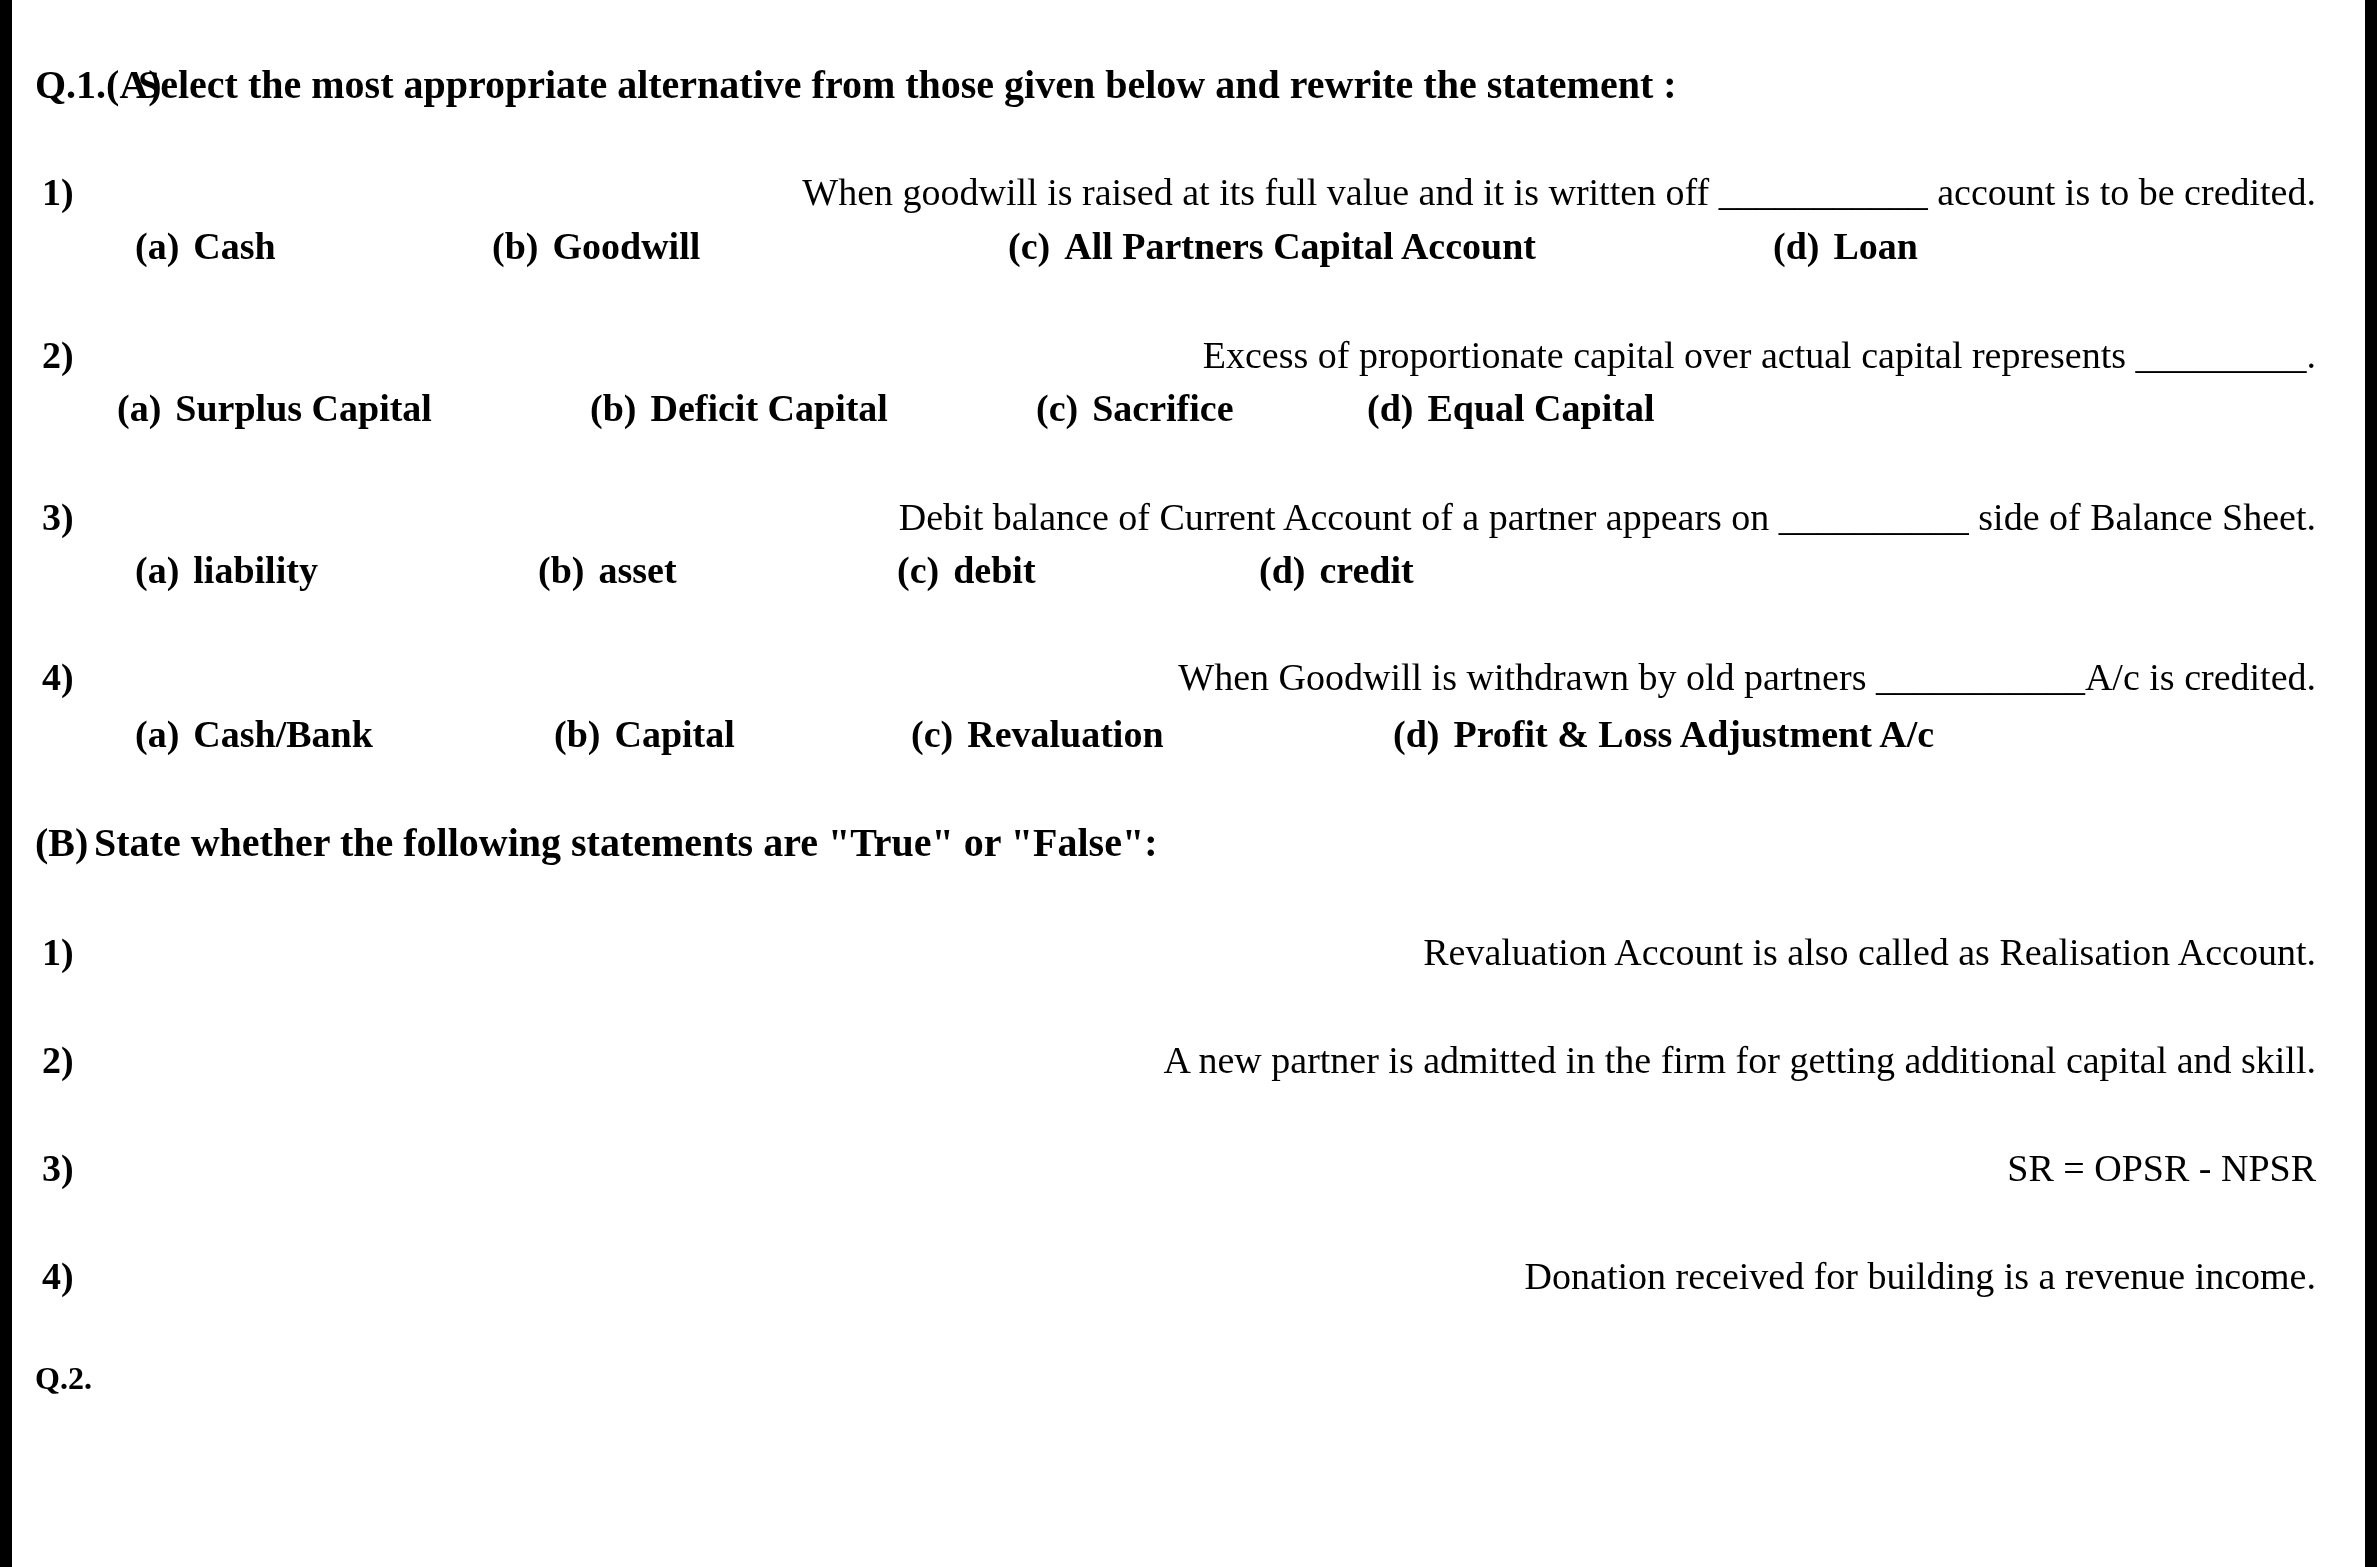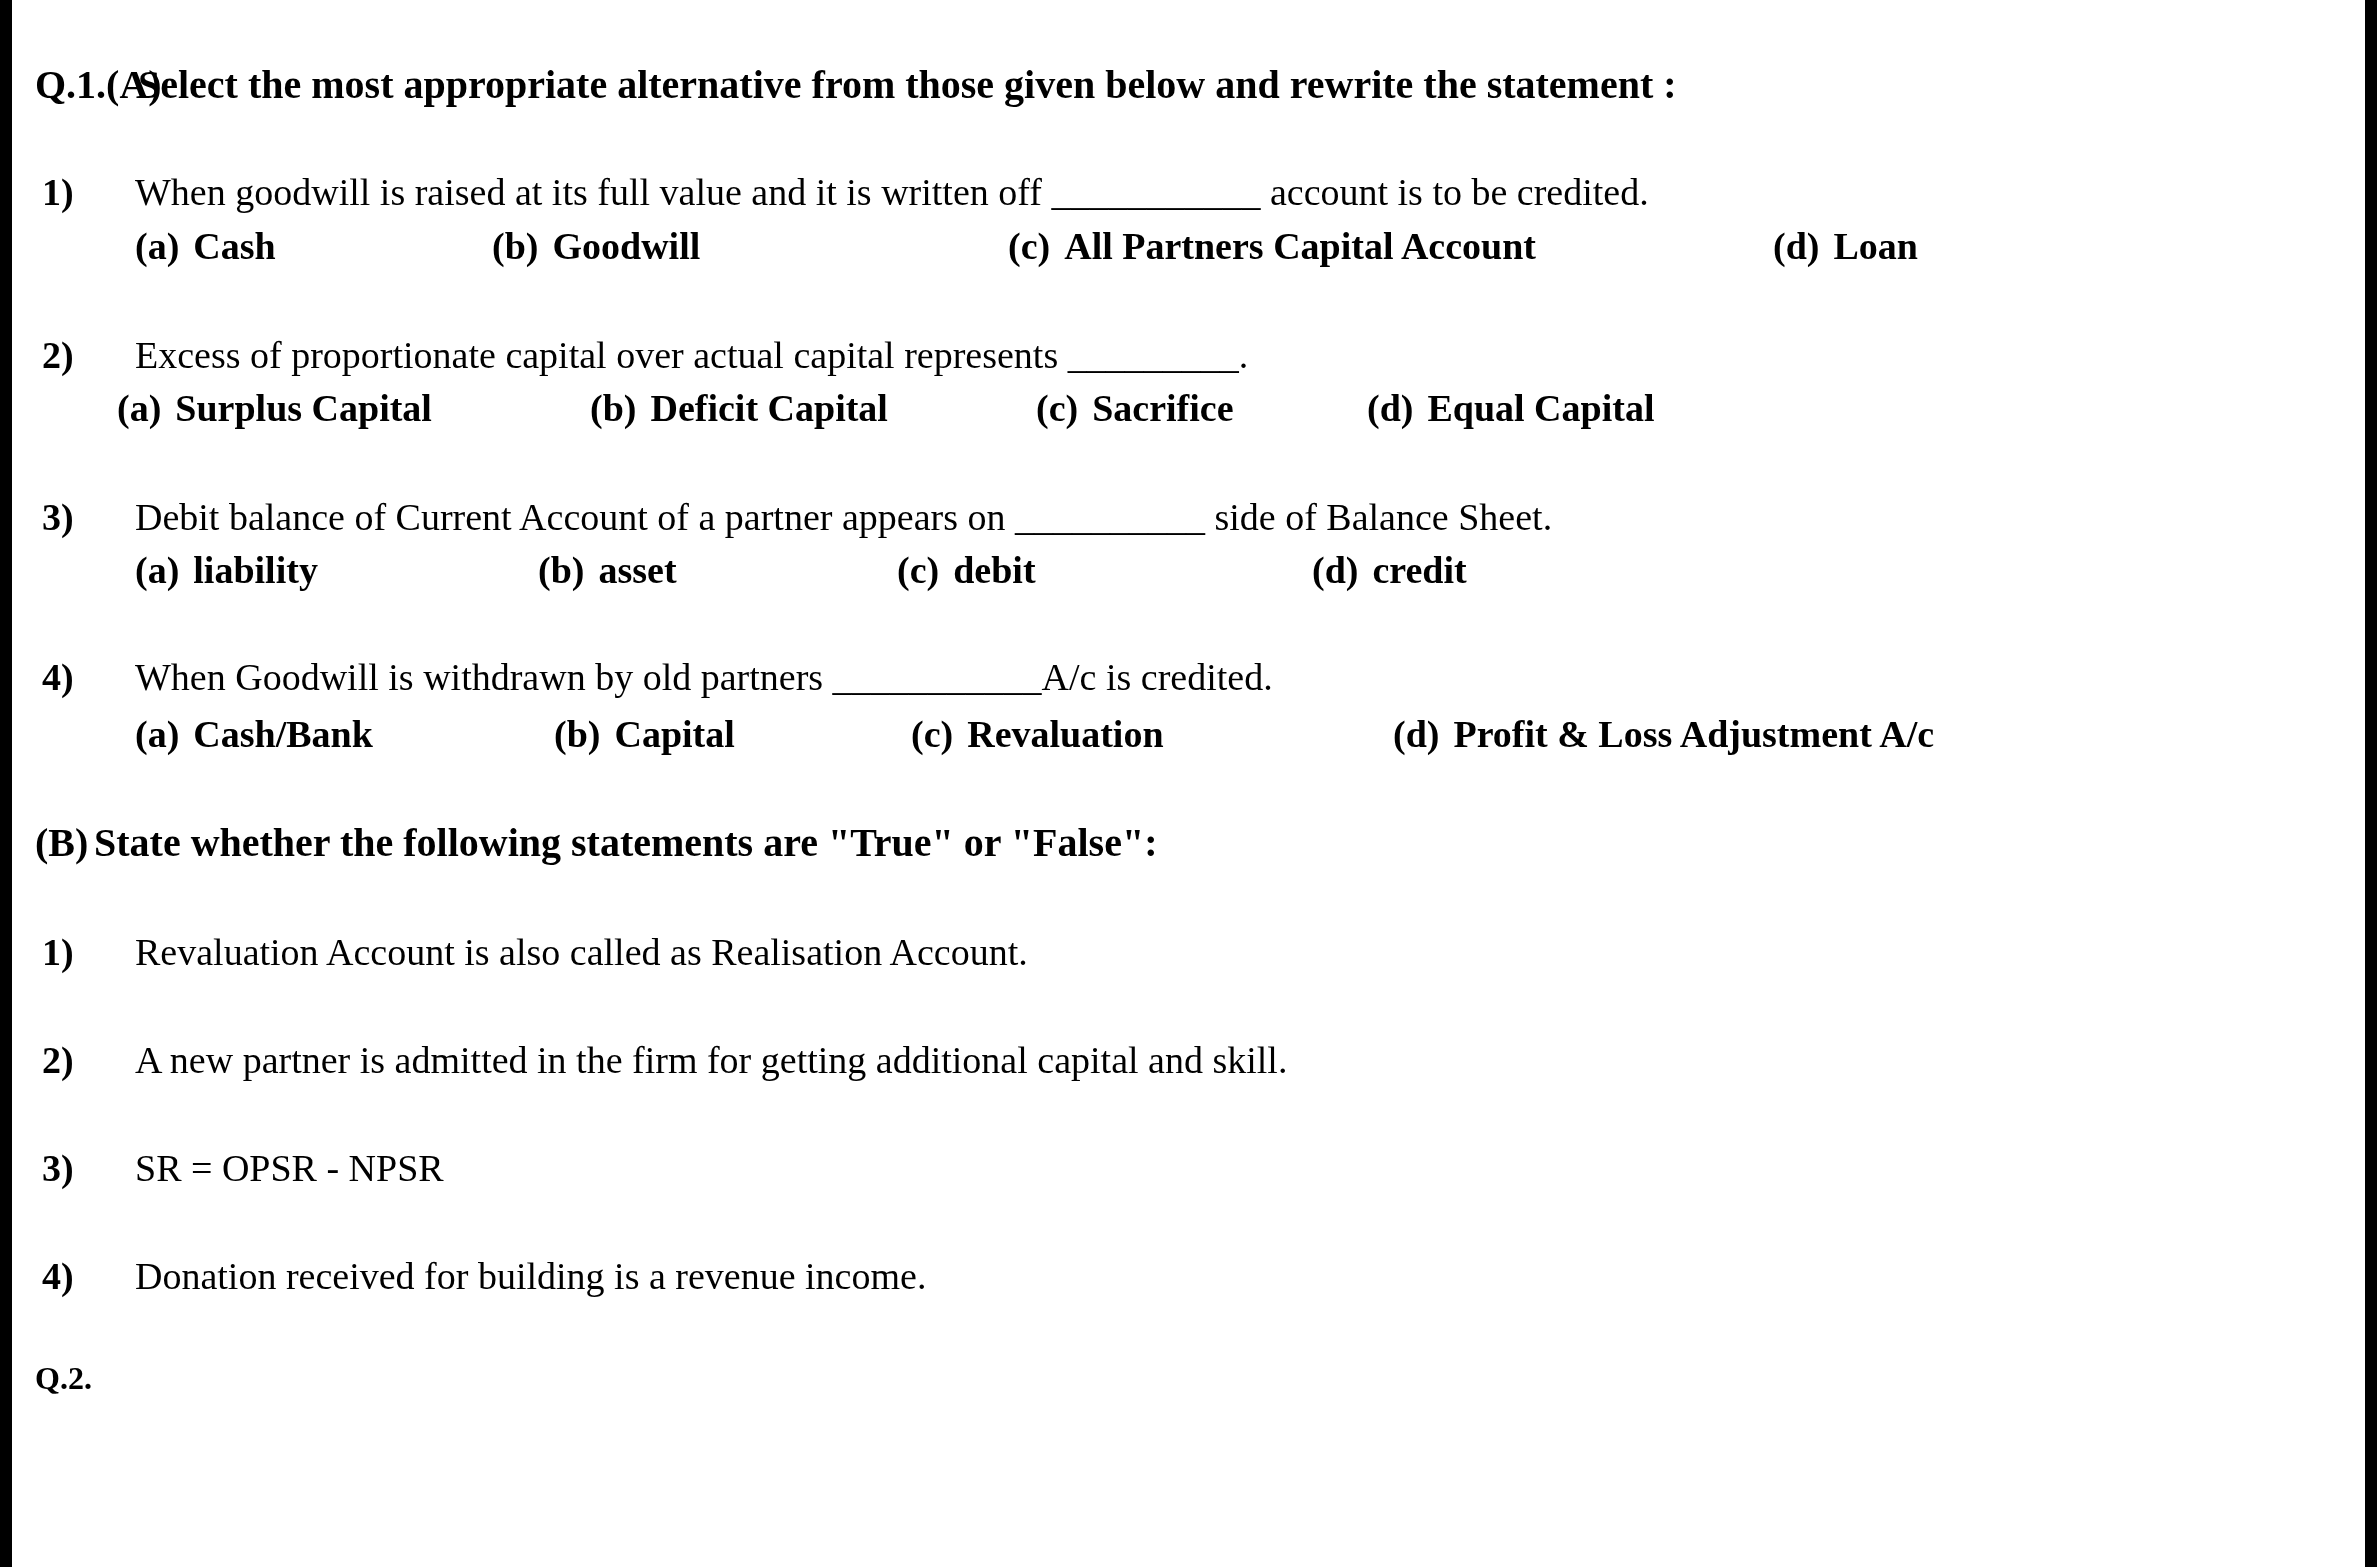--- a/index.html
+++ b/index.html
@@ -42,21 +42,21 @@
   }
   .hnum-a { display: inline-block; width: 103px; flex: 0 0 auto; }
   .hnum-b { display: inline-block; width: 59px;  flex: 0 0 auto; }
 
   .qnum {
     display: inline-block;
     width: 93px;
     flex: 0 0 auto;
     font-weight: bold;
   }
-  .qtext { flex: 1 1 auto; }
+  .qtext { flex: 1 1 auto; text-align: right; }
 
   .optrow {
     position: absolute;
     left: 42px;
     right: 61px;
     height: 49px;
     white-space: nowrap;
   }
   .opt {
     position: absolute;
@@ -131,21 +131,21 @@
   <div class="optrow" style="top:548px">
     <span class="opt" style="left:93px">
       <span class="letter">(a)</span><span>liability</span>
     </span>
     <span class="opt" style="left:496px">
       <span class="letter">(b)</span><span>asset</span>
     </span>
     <span class="opt" style="left:855px">
       <span class="letter">(c)</span><span>debit</span>
     </span>
-    <span class="opt" style="left:1270px">
+    <span class="opt" style="left:1217px">
       <span class="letter">(d)</span><span>credit</span>
     </span>
   </div>
 
   <div class="row" style="top:655px">
     <span class="qnum">4)</span>
     <span class="qtext">When Goodwill is withdrawn by old partners ___________A/c is credited.</span>
   </div>
   <div class="optrow" style="top:712px">
     <span class="opt" style="left:93px">

